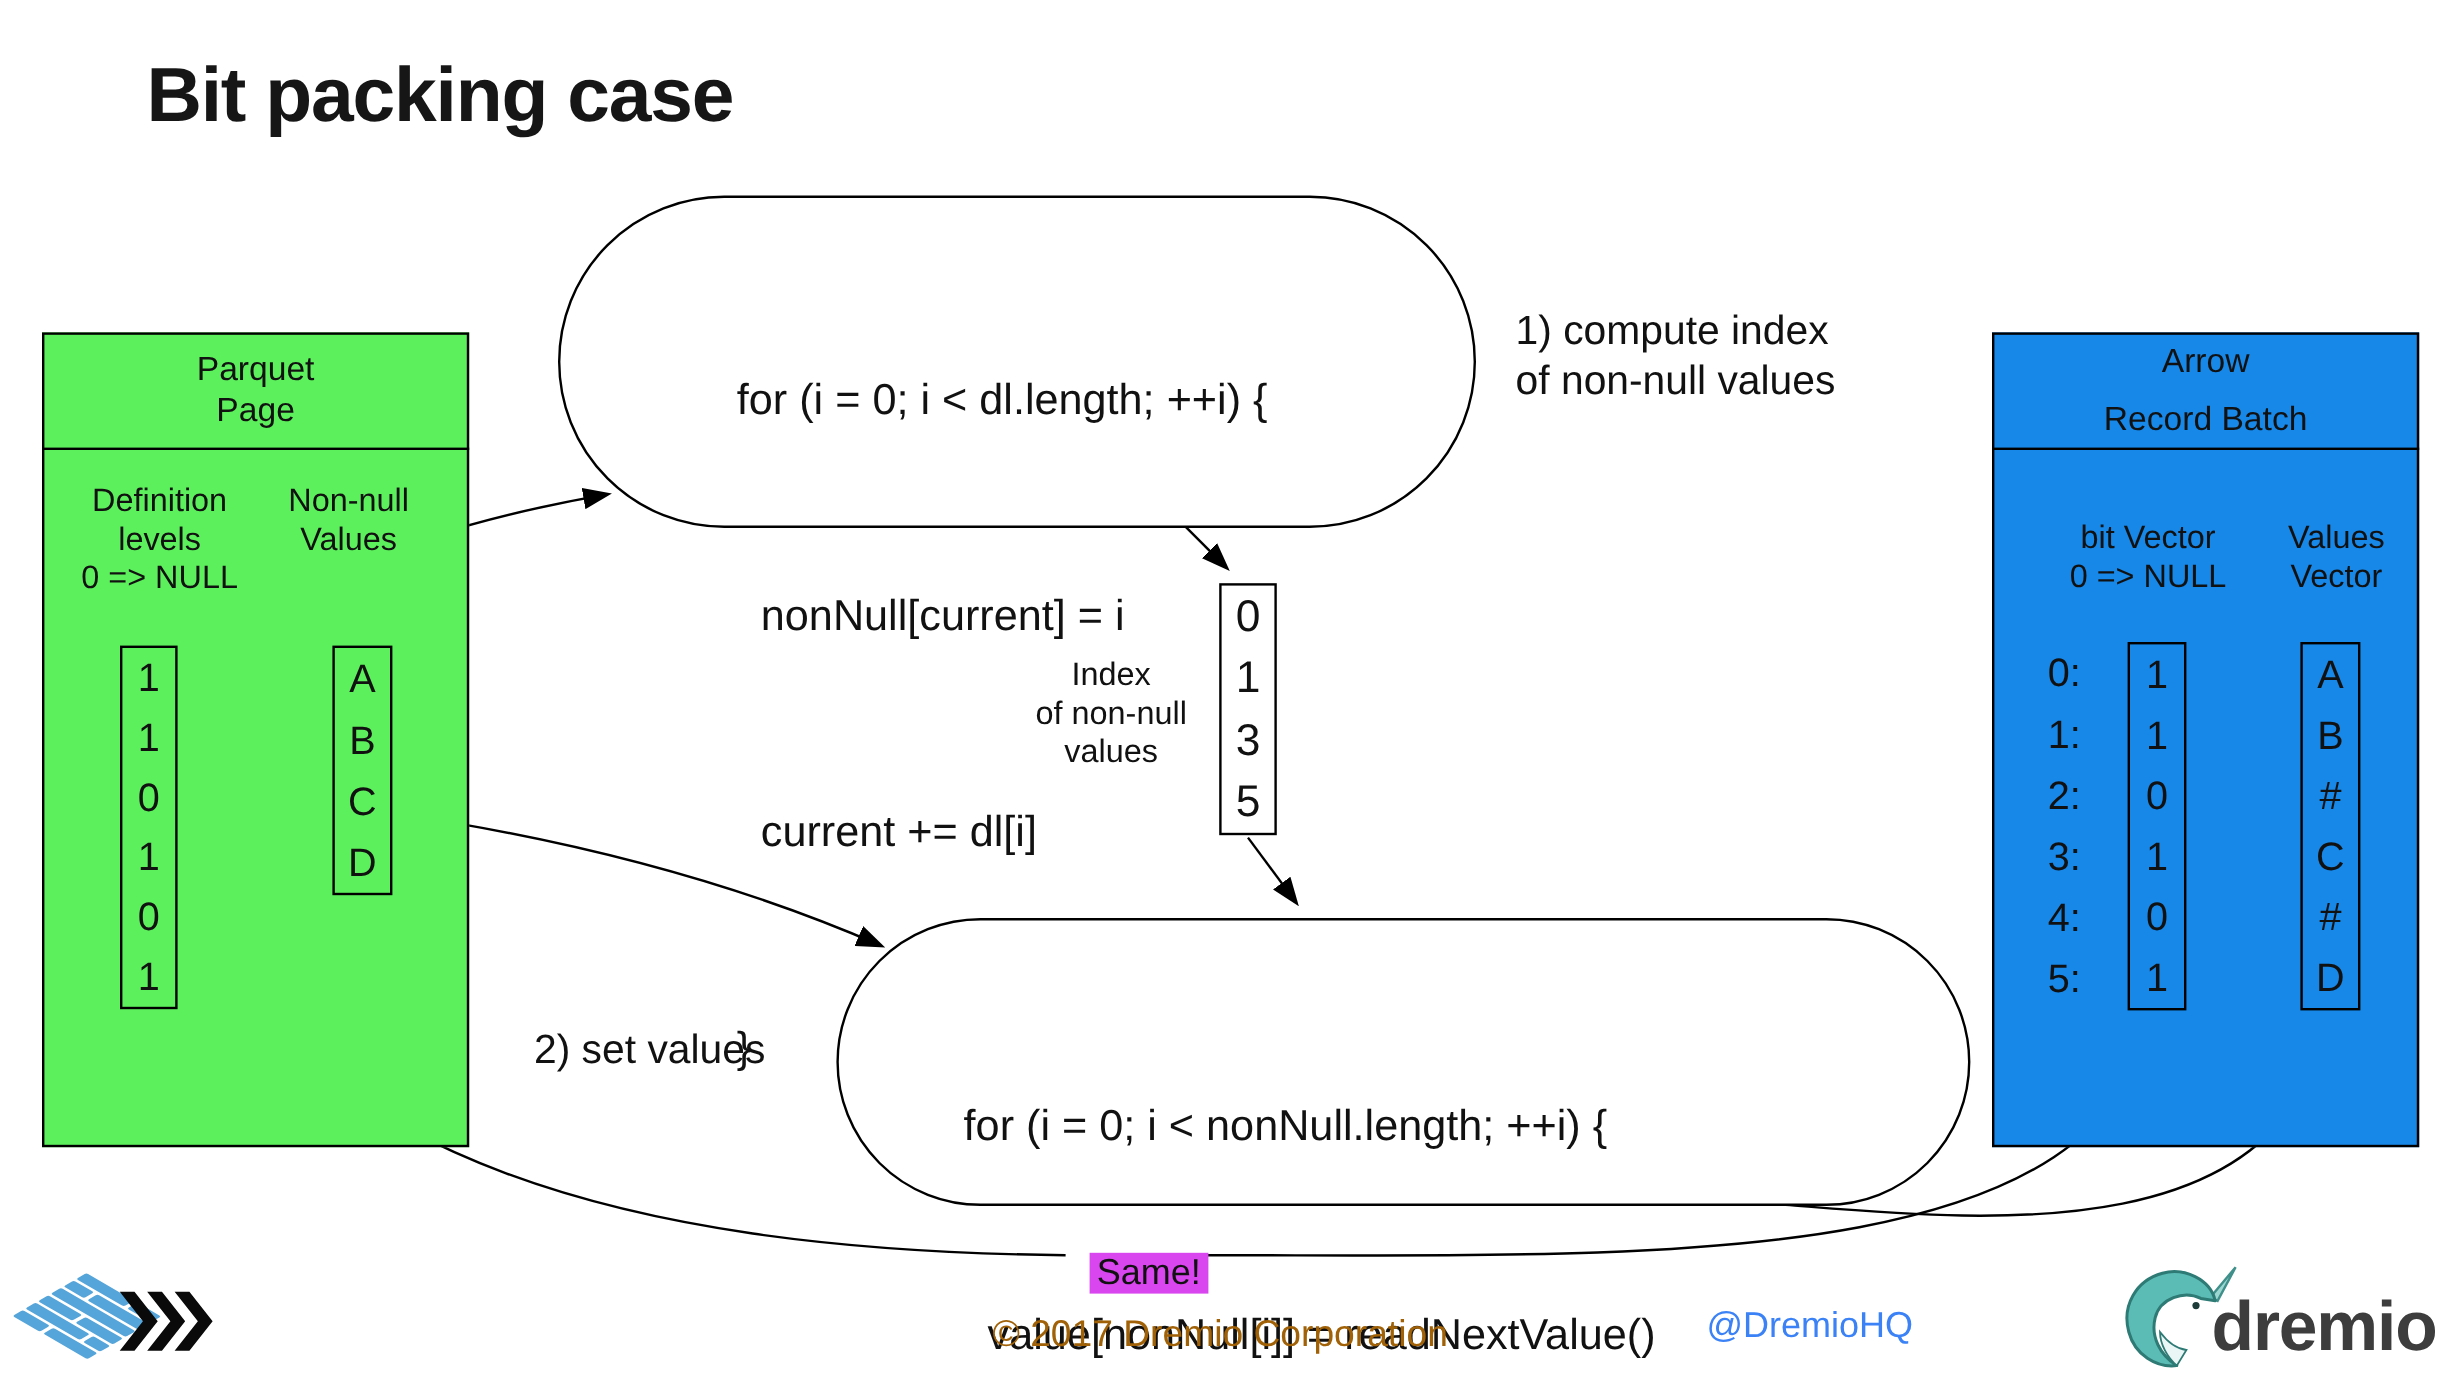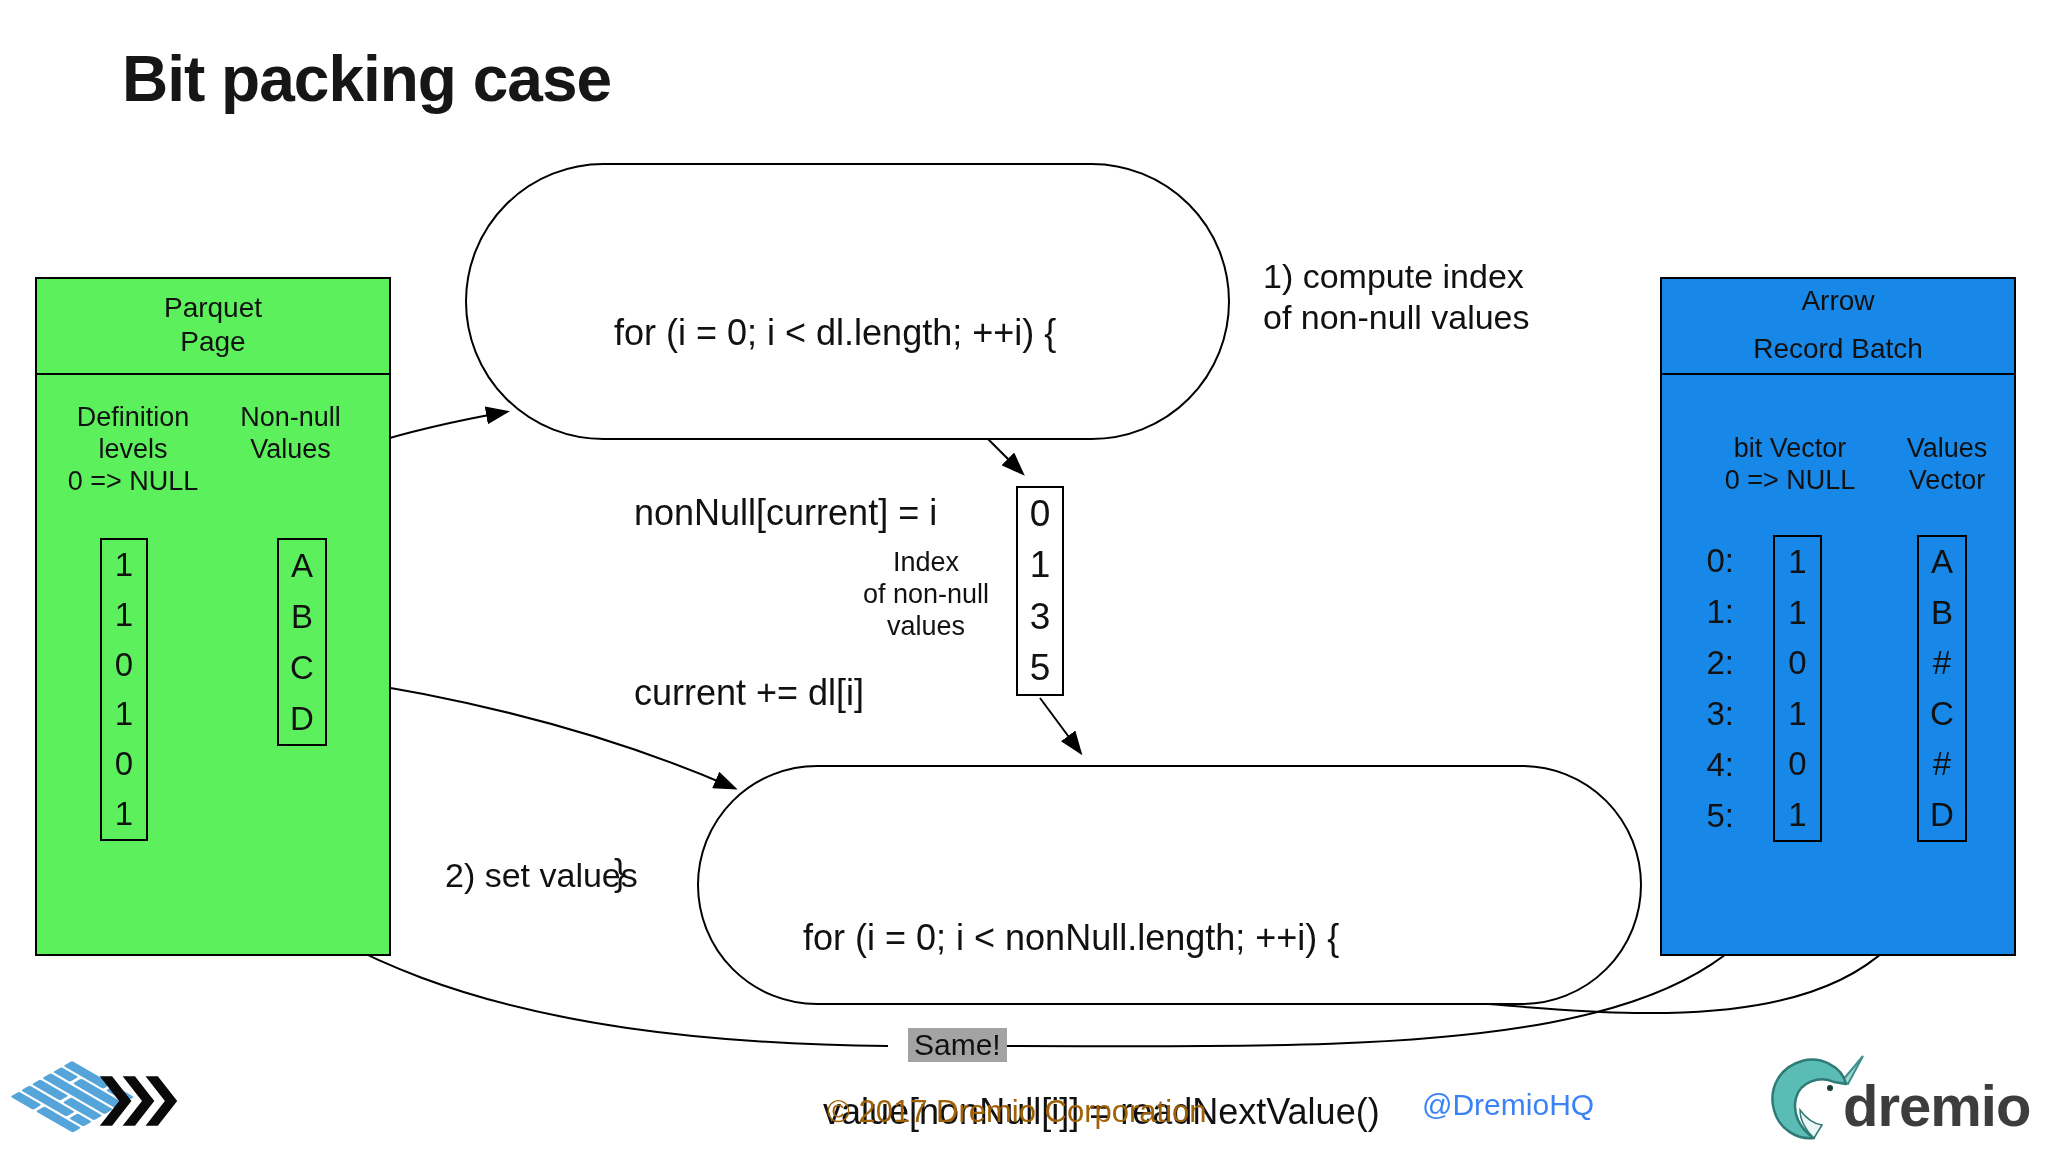--- a/index.html
+++ b/index.html
@@ -22,21 +22,21 @@
   .vcol.rowidx .cell{justify-content:flex-end;padding-right:4px;font-size:33px;}
 
   .bubble{position:absolute;border:2px solid #000;box-sizing:border-box;background:#fff;}
   .bubble .code{white-space:pre;font-size:36px;}
   .b1{left:465px;top:163px;width:765px;height:277px;border-radius:139px;}
   .b1 .code{position:absolute;left:104px;top:18px;line-height:60px;margin-left:43px;}
   .b2{left:697px;top:765px;width:945px;height:240px;border-radius:120px;}
   .b2 .code{position:absolute;left:104px;top:26px;line-height:58px;}
 
   .note{position:absolute;font-size:34px;line-height:41px;}
-  .samelabel{position:absolute;font-size:30px;background:#a3a3a3;padding:0 6px;}
+  .samelabel{position:absolute;font-size:30px;background:#d946ef;padding:0 6px;margin-top:16px;}
   .footer-copy{position:absolute;left:827px;top:1094px;font-size:31px;color:#8f8f8f;}
   .footer-handle{position:absolute;left:1422px;top:1088px;font-size:30px;color:#b5b5b5;}
   .brandword{position:absolute;left:1843px;top:1072px;font-size:58px;font-weight:700;color:#3d3d3d;letter-spacing:-1px;}
   .logo{position:absolute;}
 </style>
 </head>
 <body>
 
 <div class="slide">
 

